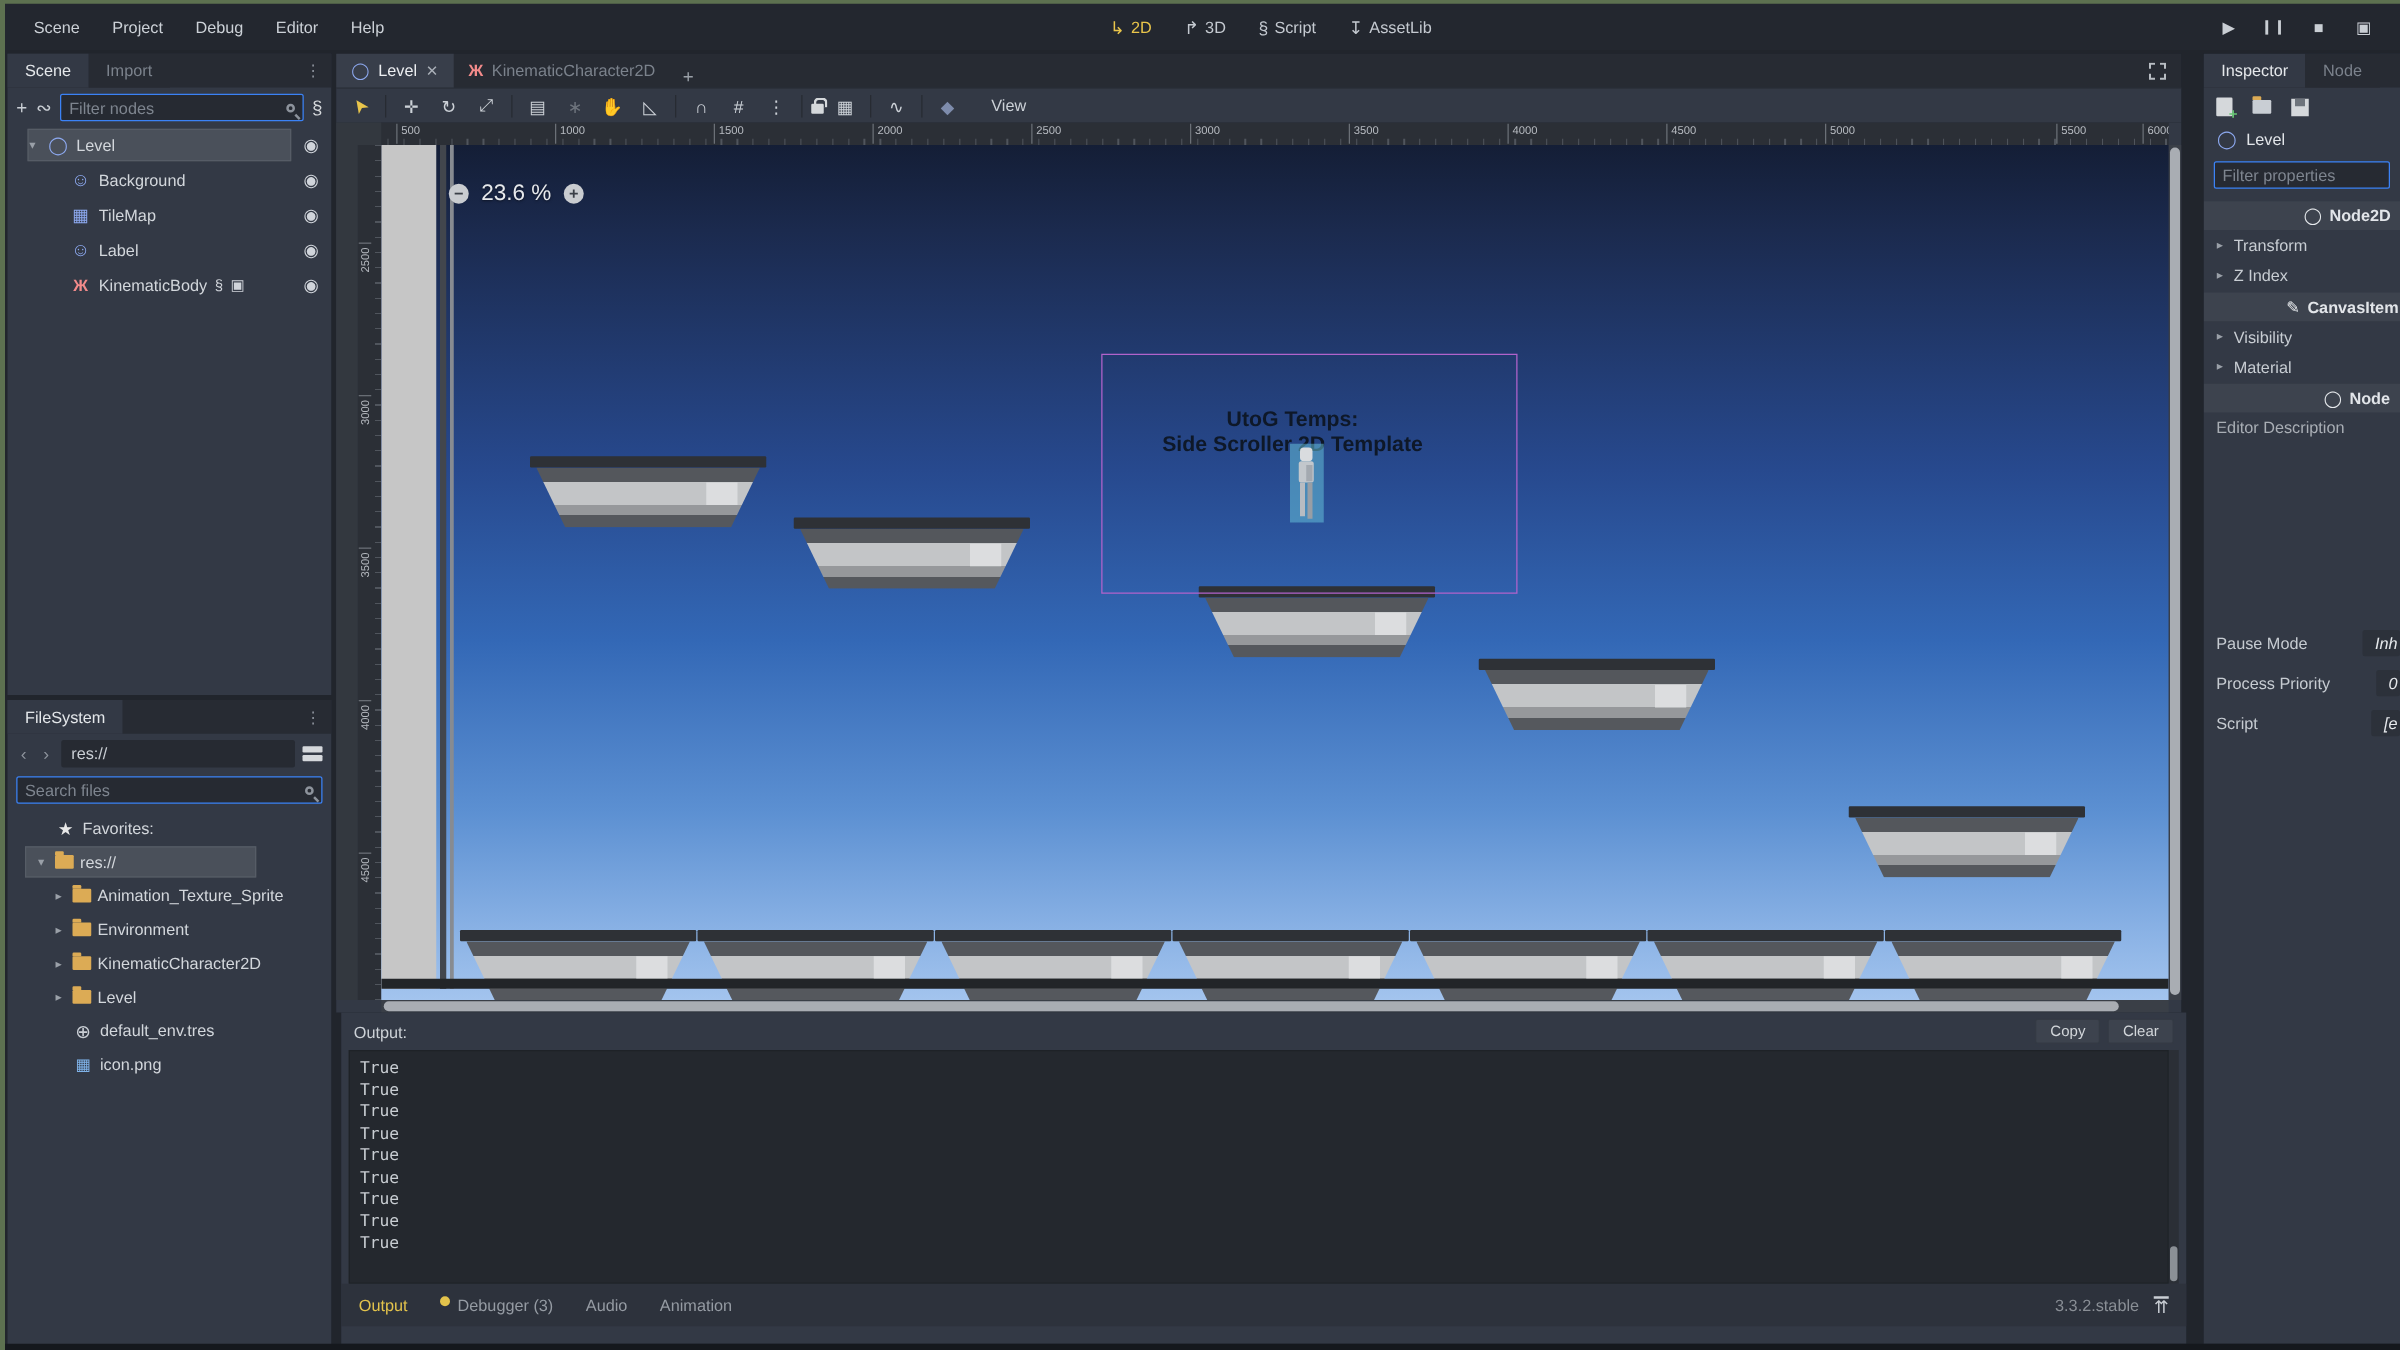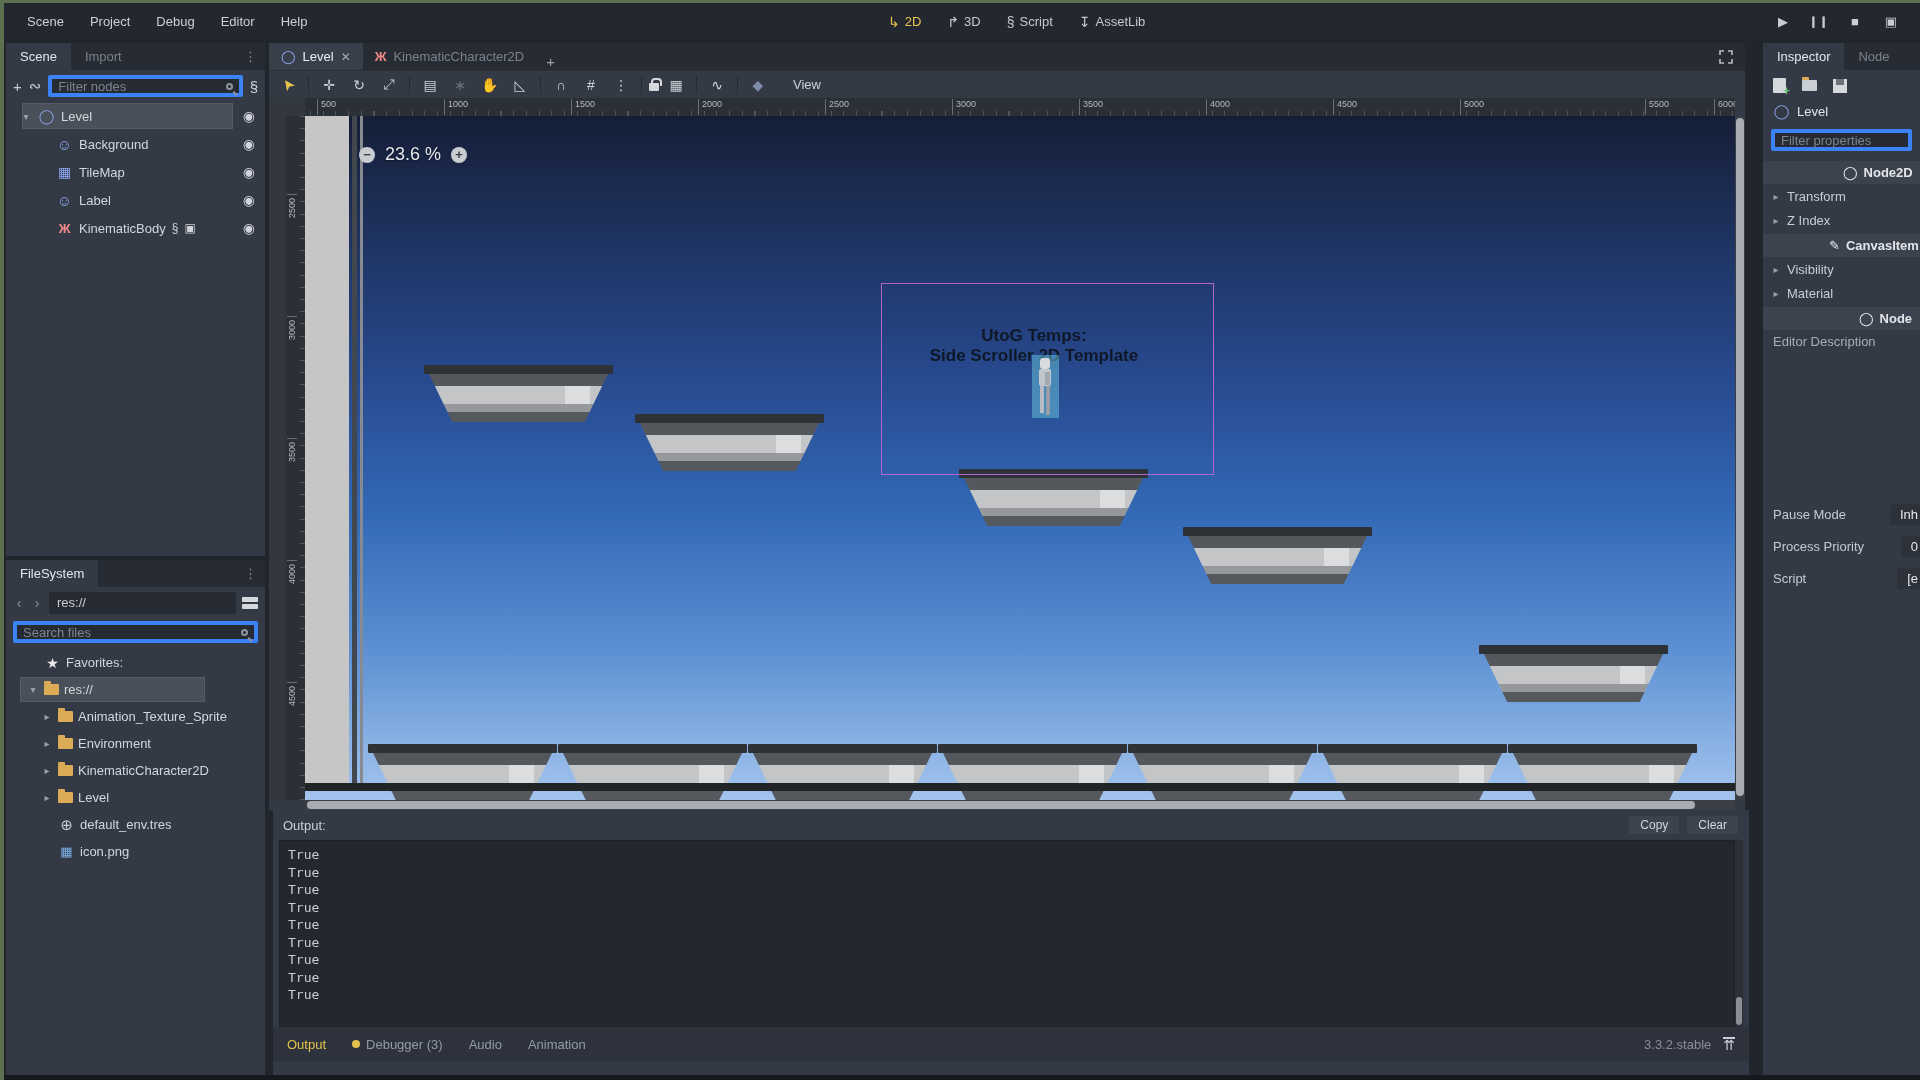--- a/index.html
+++ b/index.html
@@ -23,21 +23,21 @@
   #playctl { position:absolute; right:18px; top:0; height:37px; display:flex; align-items:center; gap:14px; }
   .pbtn { color:#c9ced4; font-size:13px; width:22px; text-align:center; }
   .pbtn.pause { letter-spacing:1px; font-weight:bold; font-size:11px; }
 
   
   .dock { position:absolute; background:#333945; }
   .tabbar { height:27px; background:#272b33; display:flex; align-items:flex-end; position:relative; }
   .tab { height:27px; line-height:27px; padding:0 14px; color:#7b828c; background:#272b33; display:flex; align-items:center; gap:6px; }
   .tab.active { background:#333945; color:#e4e7ea; }
   .vdots { position:absolute; right:8px; top:6px; color:#8a9099; font-size:13px; }
-  .searchbox { display:flex; align-items:center; background:#262a32; border:4px solid #3b82f6;
+  .searchbox { display:flex; align-items:center; background:#262a32; border:1px solid #3b82f6;
     border-radius:2px; height:22px; padding:0 6px; color:#7e858f; flex:1; }
   .searchbox span.ph { flex:1; }
   .mag { width:7px; height:7px; border:2px solid #8d939c; border-radius:50%; position:relative; display:inline-block; }
   .mag::after { content:""; position:absolute; width:2px; height:5px; background:#8d939c; left:6px; top:6px; transform:rotate(-45deg); }
 
   
   #scene-dock { left:6px; top:43px; width:259px; height:513px; }
   #scene-toolbar { display:flex; align-items:center; gap:7px; padding:5px 7px; }
   .tb-ic { color:#c9ced4; font-size:15px; }
   .tree { position:relative; }
@@ -144,21 +144,21 @@
   #output-panel { position:absolute; left:4px; top:767px; width:1476px; height:265px; background:#333945; }
   #output-header { height:30px; display:flex; align-items:center; padding:0 10px; }
   #output-title { color:#ccd1d6; }
   #output-btns { margin-left:auto; display:flex; gap:6px; }
   .obtn { background:#3d434e; border:1px solid #343a44; border-radius:2px; color:#d2d6da; font-size:12px; padding:2px 11px; }
   #output-log { position:absolute; left:6px; right:14px; top:30px; bottom:48px; background:#24282e; border:1px solid #1e2227;
     font-family:"DejaVu Sans Mono", monospace; font-size:13px; line-height:17.5px; color:#c9ced3; padding:5px 8px; overflow:hidden; }
   #log-scroll { position:absolute; right:6px; top:30px; bottom:48px; width:8px; background:#2b2f36; }
   #log-scroll .thumb { position:absolute; bottom:2px; height:28px; left:1px; right:1px; background:#8b9096; border-radius:3px; }
   #bottom-bar { position:absolute; left:0; bottom:14px; right:0; height:34px; background:#2d323c; display:flex; align-items:center; padding:0 14px; gap:26px; }
-  .bb-tab { color:#959ba3; display:flex; align-items:center; gap:6px; }
+  .bb-tab { color:#959ba3; display:flex; gap:6px; }
   .bb-tab.active { color:#e3c34c; }
   .bb-dot { width:8px; height:8px; border-radius:50%; background:#e3c34c; }
   #bb-right { margin-left:auto; display:flex; align-items:center; gap:12px; color:#8a8f96; }
   .expand-bottom { color:#c9ced4; font-size:14px; border-top:2px solid #c9ced4; line-height:12px; padding-top:0px; }
 
   
   #inspector { left:1763px; top:43px; width:157px; height:1032px; overflow:hidden; }
   #insp-toolbar { display:flex; gap:16px; padding:8px 10px 4px; align-items:center; }
   .doc-ic { width:13px; height:15px; background:#d5d8db; border-radius:1px; position:relative; display:inline-block; }
   .doc-ic.new::after { content:"+"; position:absolute; right:-4px; bottom:-5px; color:#69c776; font-size:12px; font-weight:bold; }
@@ -169,21 +169,21 @@
   #insp-filter { padding:4px 8px 8px; display:flex; }
   .insp-cat { position:relative; height:23px; background:#3d434e; margin-top:2px; overflow:hidden; }
   .insp-cat .cat-in { position:absolute; white-space:nowrap; color:#e2e5e9; font-weight:bold; font-size:13px; line-height:23px; display:flex; gap:6px; }
   .cat-ic { font-size:13px; font-weight:normal; }
   .cat-ic.node2d, .cat-ic.node { color:#e8ebee; }
   .cat-ic.pencil { color:#e8ebee; }
   .insp-row { height:24px; display:flex; align-items:center; gap:6px; padding:0 8px; color:#c8cdd3; }
   .insp-row .chev { width:10px; }
   .insp-lblrow { height:24px; line-height:24px; padding:0 10px; color:#a9aeb5; }
   .insp-prop { position:absolute; left:0; right:0; height:32px; display:flex; align-items:center; padding:0 0 0 10px; color:#c6cbd1; }
-  .insp-prop .pval { margin-left:auto; color:#e6e9ec; background:#2c313a; border-radius:2px; padding:3px 2px 3px 10px; white-space:nowrap; }
+  .insp-prop .pval { margin-left:auto; color:#e6e9ec; background:#2c313a; border-radius:2px; padding:3px 2px 3px 10px; white-space:nowrap;font-style:italic; }
 
   svg.exp { display:block; }
 </style>
 </head>
 <body>
 <div id="app">
 
 <div class="edge-top"></div>
 <div class="edge-left"></div>
 

